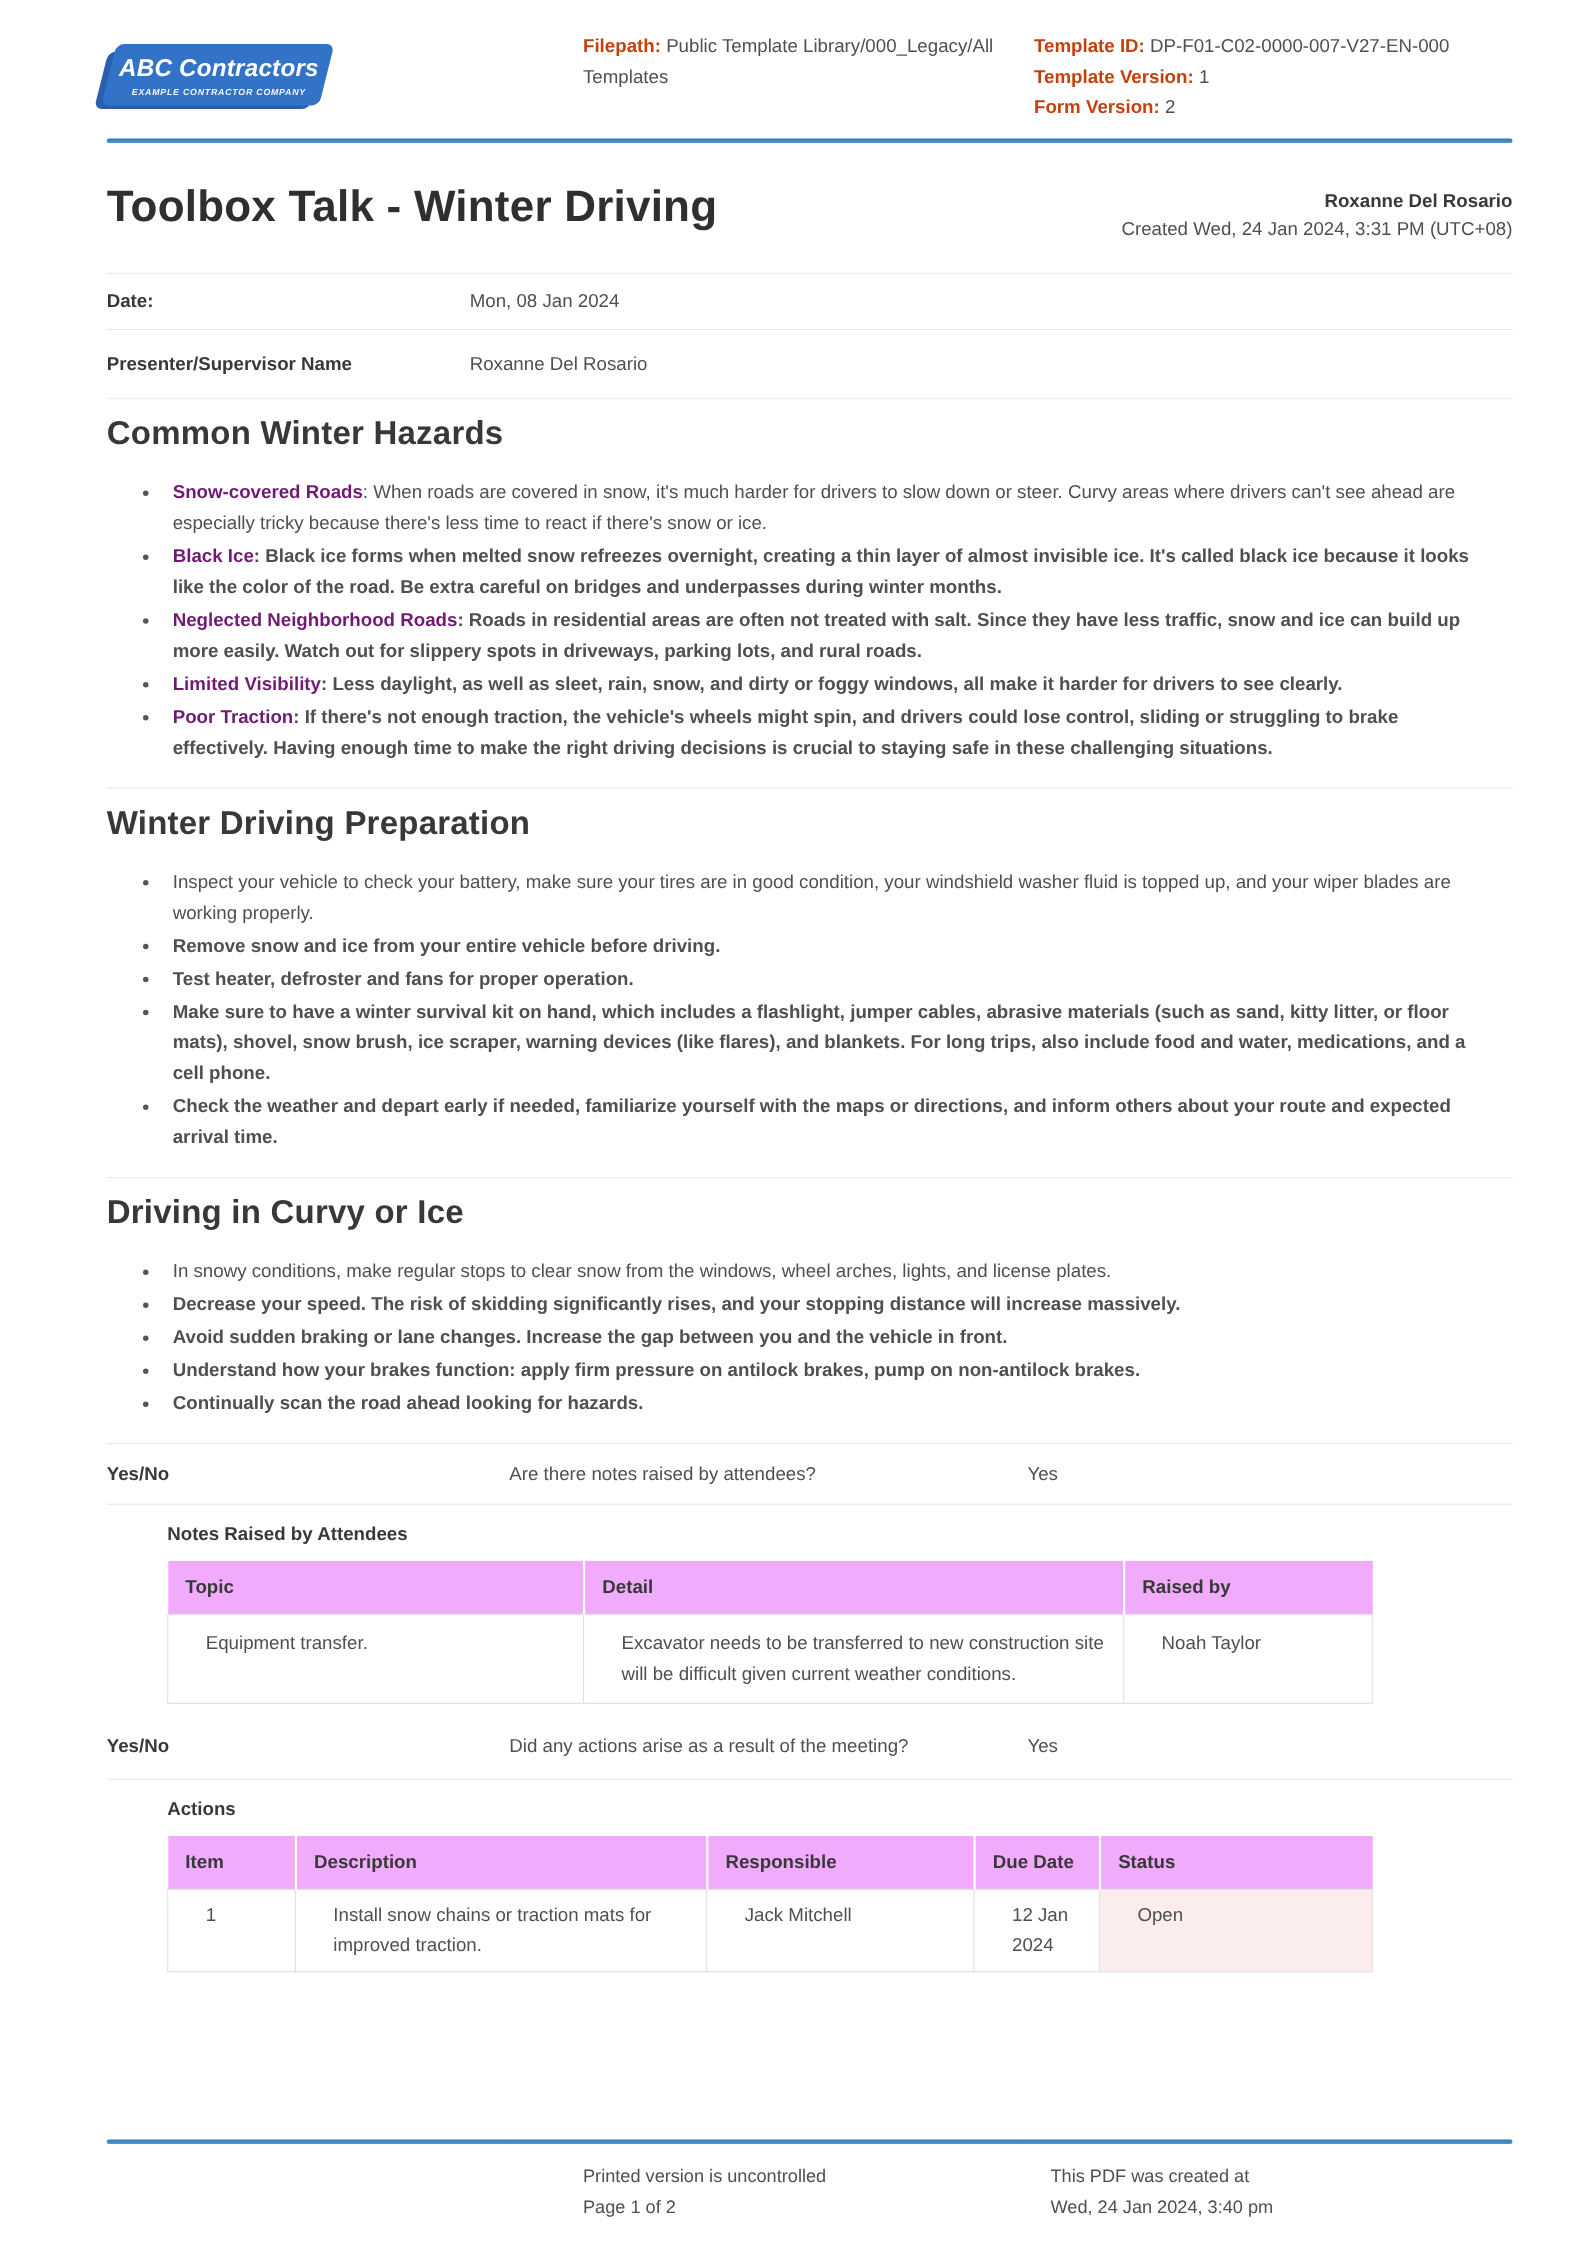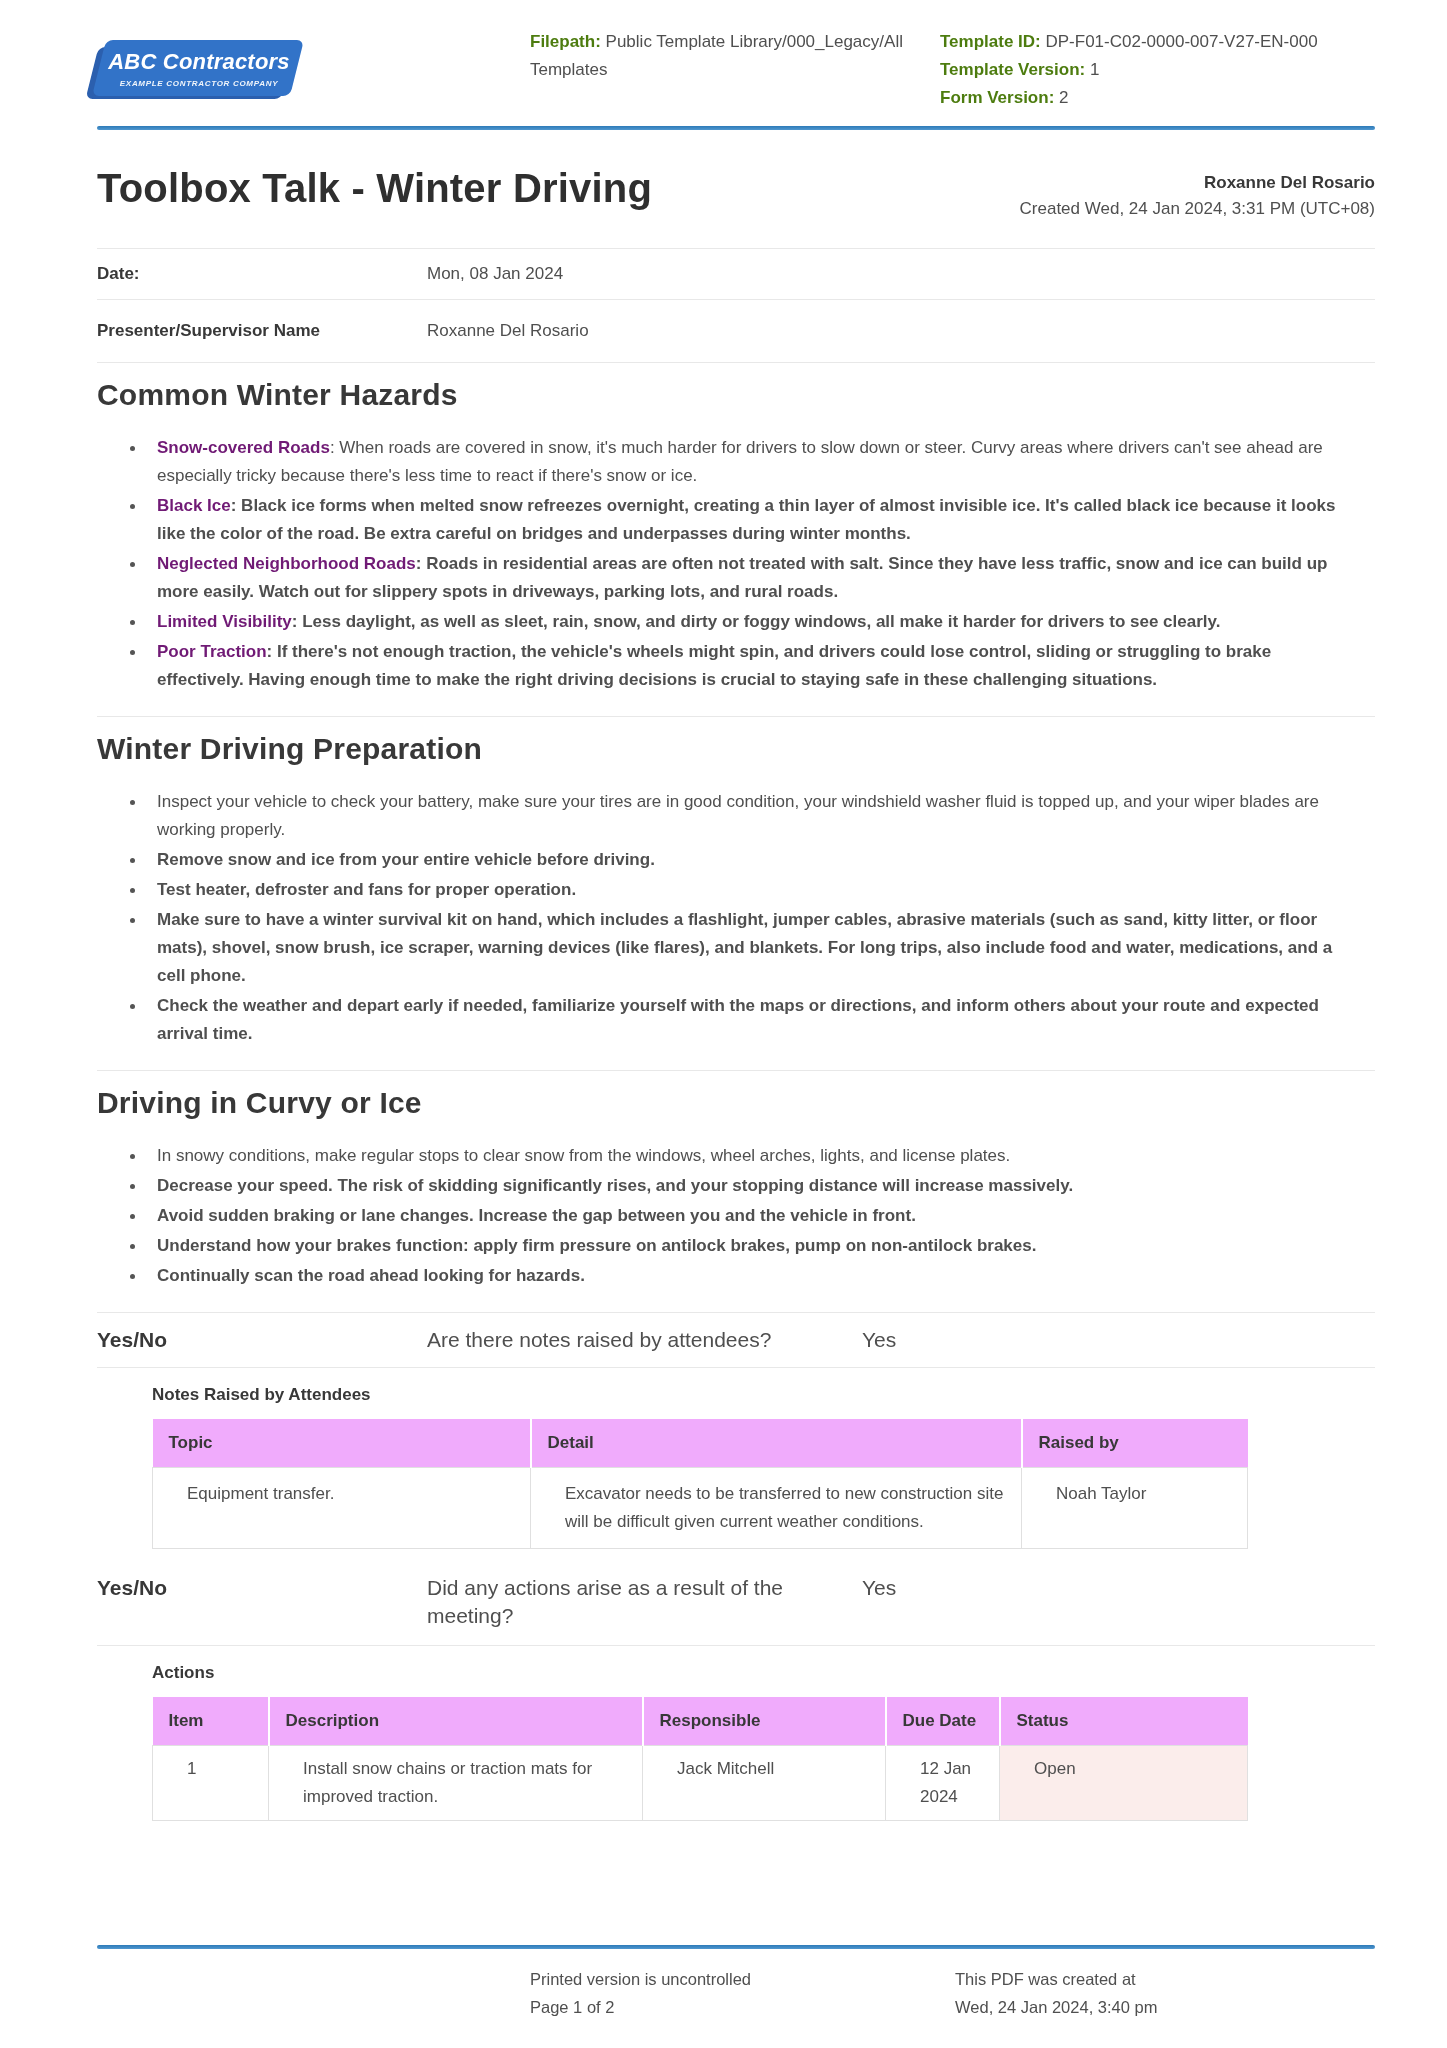--- a/index.html
+++ b/index.html
@@ -19,42 +19,42 @@
   .logo-back{position:absolute;left:-7px;top:7px;width:196px;height:52px;
     background:#2b5fae;border-radius:7px;transform:skewX(-14deg);}
   .logo-badge{position:absolute;left:0;top:0;width:198px;height:56px;
     background:#3273c8;border-radius:7px;transform:skewX(-14deg);}
   .logo-inner{transform:skewX(14deg);text-align:center;padding-top:9px;color:#fff;font-style:italic;}
   .logo-name{font-size:22px;font-weight:bold;letter-spacing:.2px;}
   .logo-tag{font-size:8px;font-weight:bold;letter-spacing:.7px;margin-top:4px;opacity:.93;}
   .hdr-col{position:absolute;top:28px;font-size:17px;line-height:28px;}
   .hdr-filepath{left:433px;width:400px;}
   .hdr-template{left:843px;white-space:nowrap;}
-  .hdr b{color:#4d7c0f;}
+  .hdr b{color:#c2410c;}
   .rule-blue{height:4px;background:linear-gradient(#2d7ab8,#5097cf);border-radius:2px;}
   
   .title-row{display:flex;justify-content:space-between;align-items:flex-start;margin-top:36px;}
   h1{margin:0;font-size:40px;font-weight:bold;color:#2f2f2f;letter-spacing:.2px;}
   .created{text-align:right;font-size:17px;line-height:26px;padding-top:4px;}
   .created-name{font-weight:bold;color:#383838;}
   
   .divider{height:1px;background:#e8e8e8;}
   .t-divider{margin-top:26px;}
   .meta-row{display:flex;align-items:center;height:50px;font-size:17px;}
   .meta-row.tall{height:62px;}
   .meta-label{width:330px;font-weight:bold;color:#383838;flex:none;}
   h2{margin:15px 0 0 0;font-size:30px;font-weight:bold;color:#383838;letter-spacing:.2px;}
   ul.bullets{list-style:none;margin:22px 0 22px 0;padding:0;}
   ul.bullets li{position:relative;padding:0 26px 0 60px;font-size:17px;line-height:28px;}
   ul.bullets li + li{margin-top:2px;font-weight:bold;}
   ul.bullets li::before{content:"";position:absolute;left:33px;top:12px;width:5px;height:5px;
     border-radius:50%;background:#555;}
   ul.bullets b{color:#701a75;}
   
-  .qrow{display:flex;padding:13px 0;font-size:21px;line-height:28px;align-items:flex-start;}
+  .qrow{display:flex;padding:13px 0;font-size:17px;line-height:28px;align-items:flex-start;gap:36px;}
   .qrow.loose{padding:25px 0 15px 0;}
   .q-label{width:330px;font-weight:bold;color:#383838;flex:none;padding-top:0;}
   .q-question{width:372px;flex:none;}
   .q-answer{margin-left:63px;}
   
   .sub{margin-left:55px;}
   .sub h3{margin:17px 0 14px 0;font-size:17px;font-weight:bold;color:#383838;}
   table{table-layout:fixed;width:1095px;border-collapse:collapse;font-size:17px;}
   th{background:#f0abfc;color:#383838;font-weight:bold;text-align:left;
     padding:10px 16px;line-height:28px;border-right:2px solid #ffffff;}

